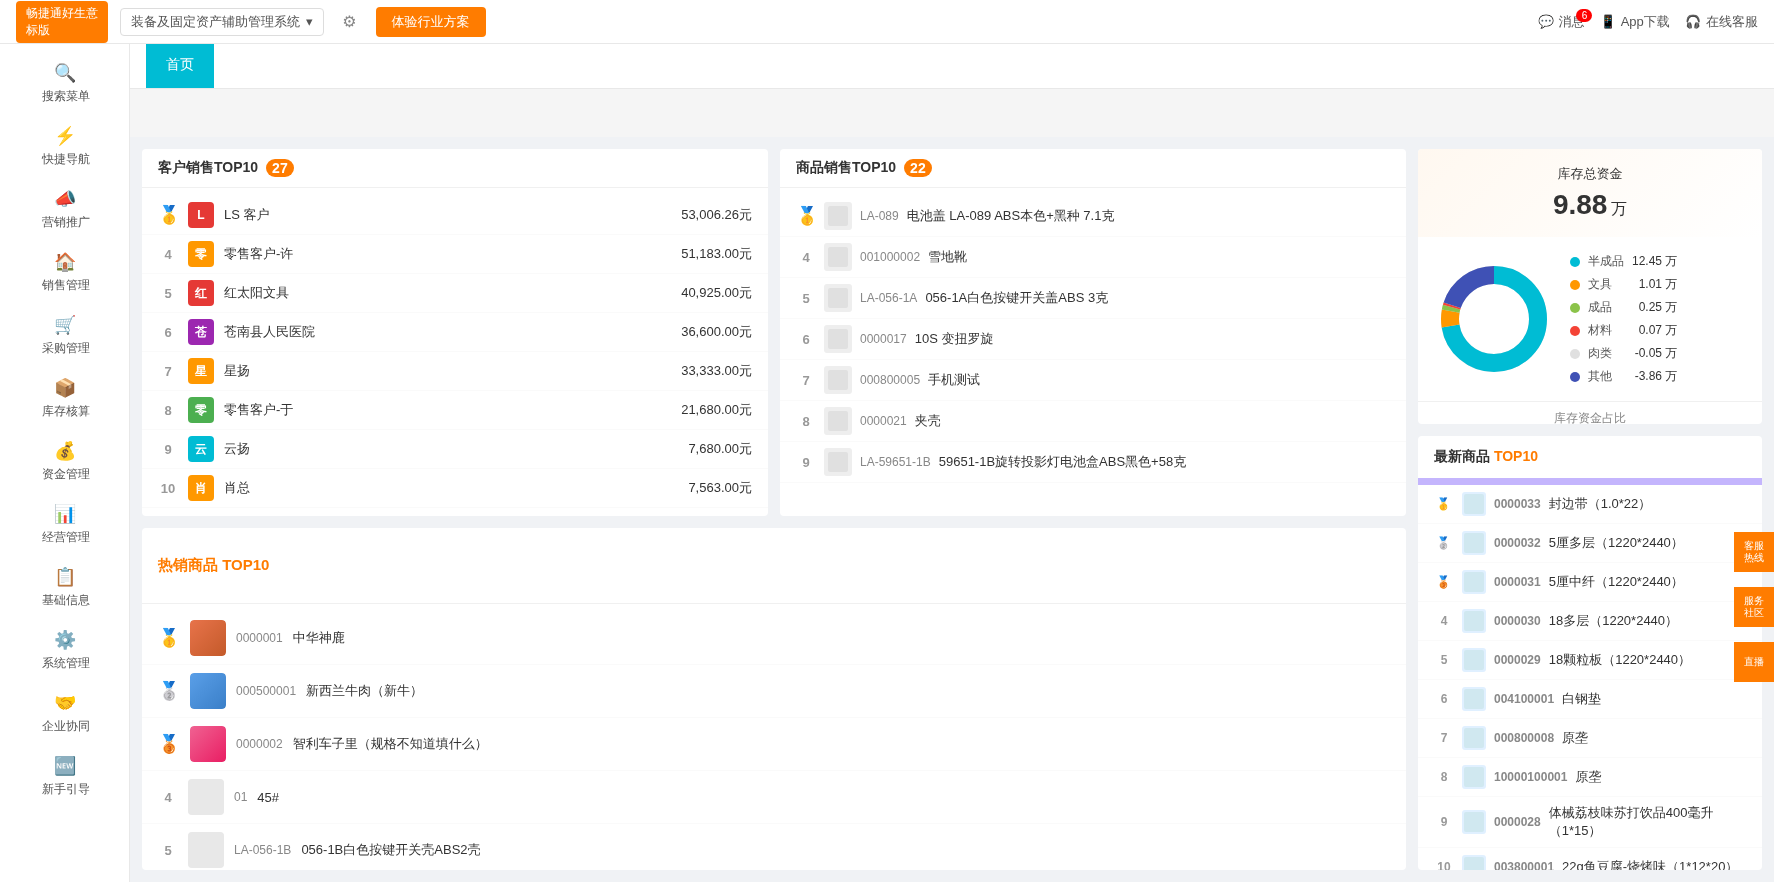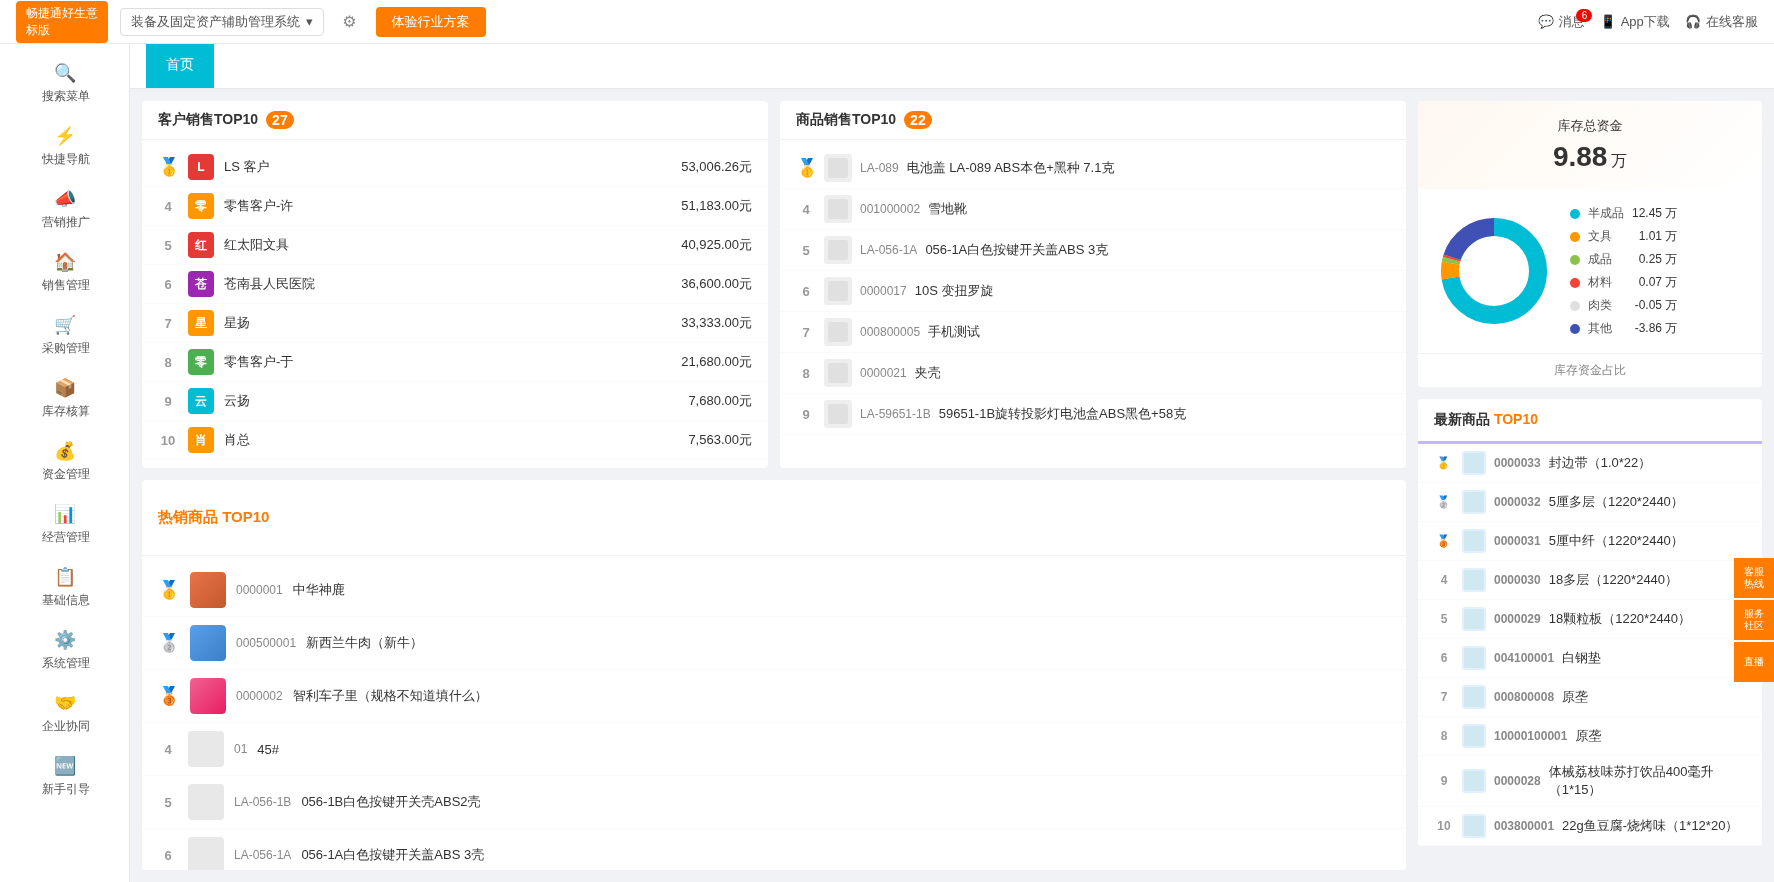--- a/index.html
+++ b/index.html
@@ -108,20 +108,21 @@
       border-left: 3px solid transparent;
     }
     .sidebar-icon { font-size: 18px; }
 
     
     .main {
       flex: 1;
       overflow: hidden;
       display: flex;
       flex-direction: column;
+      gap: 48px;
     }
 
     
     .nav-tabs {
       background: #fff;
       border-bottom: 1px solid #e8e8e8;
       display: flex;
       align-items: center;
       padding: 0 16px;
     }
@@ -303,21 +304,21 @@
 
     .newest-products-panel {
       background: #fff;
       border-radius: 4px;
       overflow: hidden;
     }
     .newest-header {
       padding: 12px 16px;
       font-size: 14px;
       font-weight: bold;
-      border-bottom: 3px solid #c4b5fd;
+      border-bottom: 7px solid #c4b5fd;
     }
     .newest-header span { color: #ff7c00; }
     .newest-row {
       display: flex;
       align-items: center;
       padding: 7px 16px;
       gap: 8px;
       border-bottom: 1px solid #fafafa;
     }
     .newest-rank-num { width: 20px; text-align: center; color: #999; font-size: 12px; font-weight: bold; }
@@ -332,21 +333,21 @@
     .newest-code { font-size: 12px; color: #888; font-weight: bold; }
     .newest-name { font-size: 13px; color: #333; flex: 1; }
 
     
     .floating-buttons {
       position: fixed;
       right: 0;
       bottom: 200px;
       display: flex;
       flex-direction: column;
-      gap: 2px;
+      gap: 15px;
     }
     .floating-btn {
       background: #ff7c00;
       color: #fff;
       width: 40px;
       height: 40px;
       display: flex;
       align-items: center;
       justify-content: center;
       font-size: 10px;

